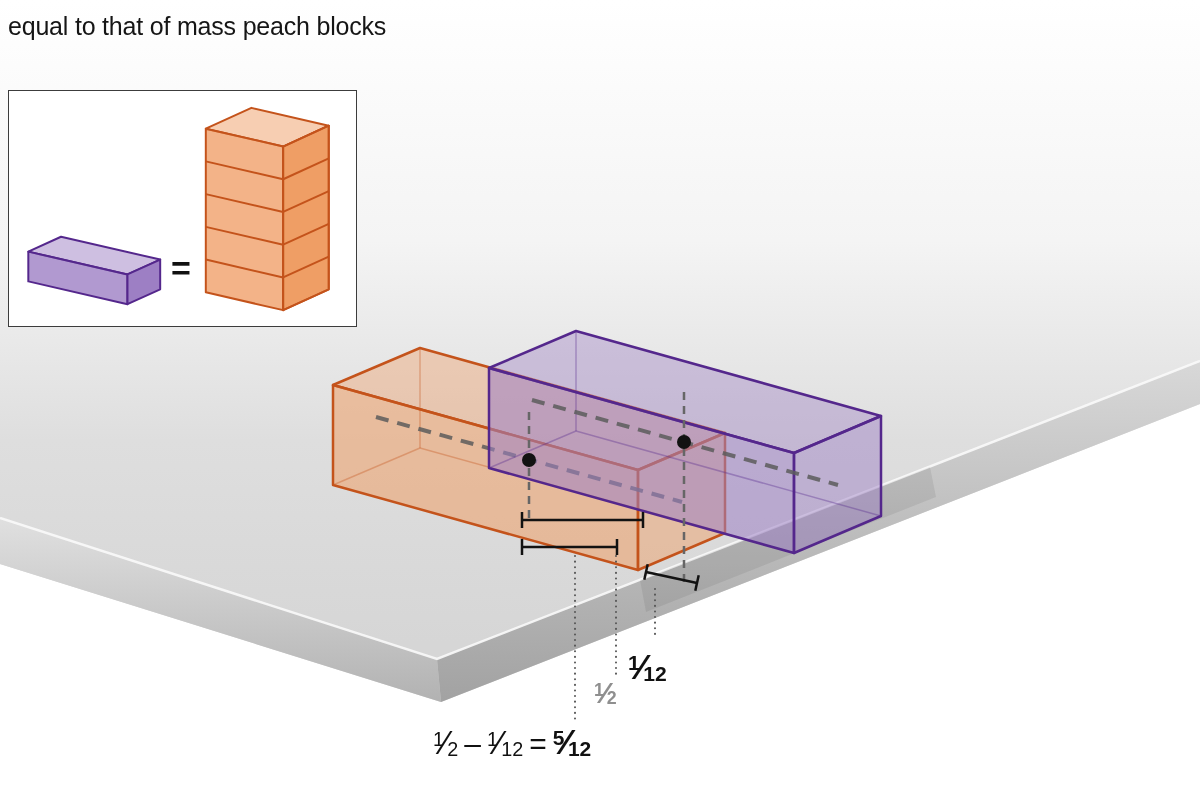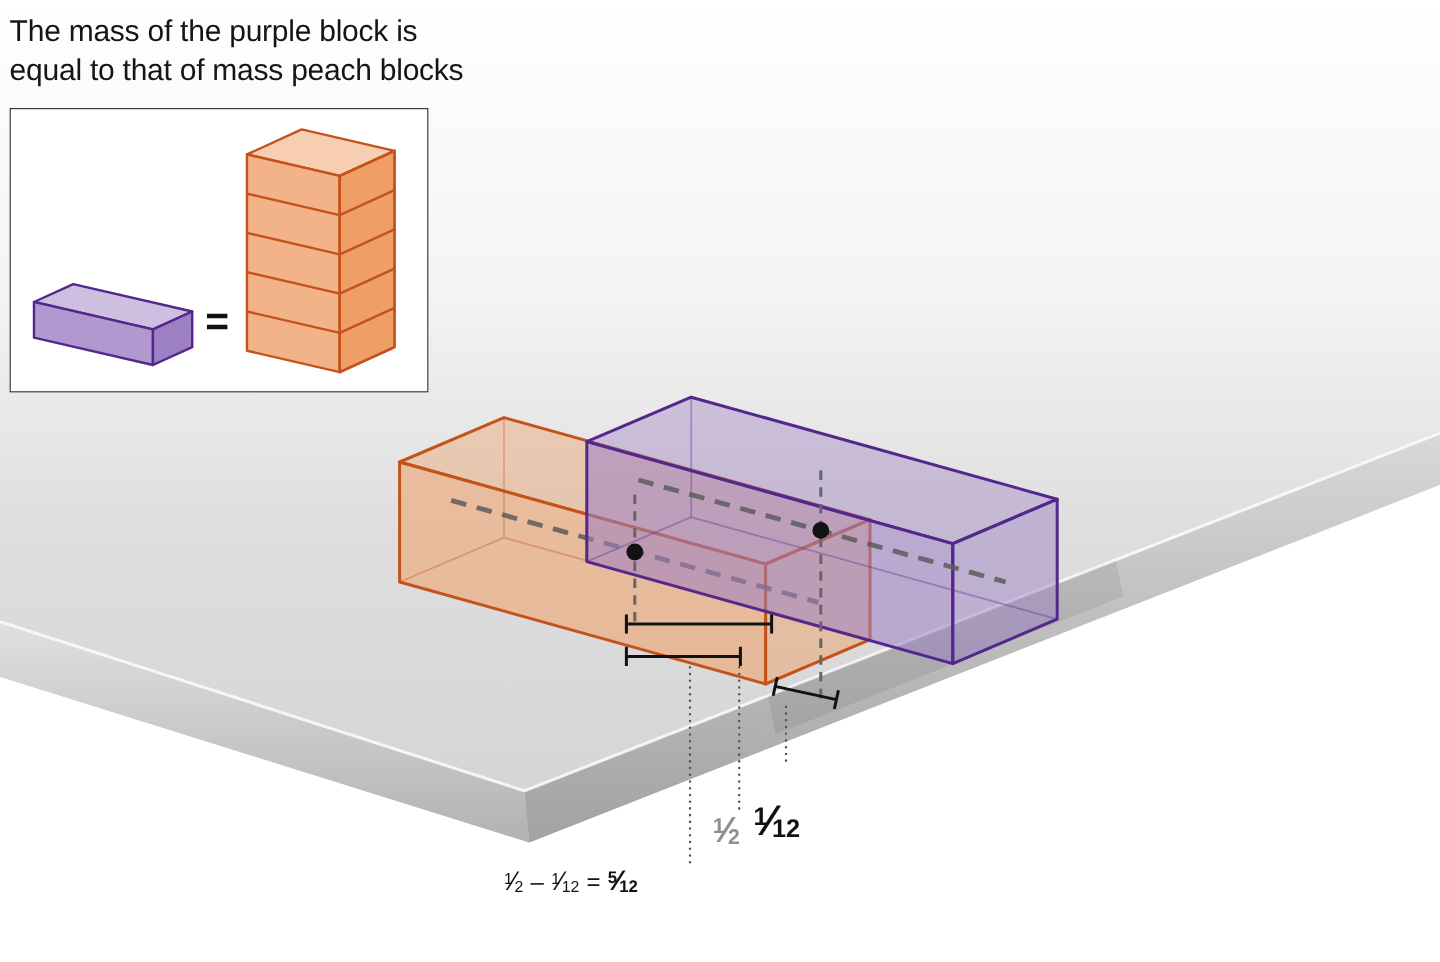--- a/index.html
+++ b/index.html
@@ -55,25 +55,25 @@
 
   .purple-mini polygon{stroke:var(--purple-stroke); stroke-width:2; fill:var(--purple-fill); stroke-linejoin:round;}
   .pm-top{fill-opacity:.5}.pm-front{fill-opacity:.8}.pm-end{fill-opacity:1}
   .peach-stack polygon{stroke:var(--peach-stroke); stroke-width:2; fill:var(--peach-fill); stroke-linejoin:round;}
   .ps-top{fill-opacity:.5}.ps-front{fill-opacity:.78}.ps-side{fill-opacity:1}
   .ps-shade{fill:#7a3d12; fill-opacity:.18; stroke:none;}
   .peach-stack line{stroke:var(--peach-stroke); stroke-width:2;}
 
   
   .lbl{position:absolute; font-weight:700; white-space:nowrap;}
-  .lbl-twelfth{left:628px; top:664px; font-size:32px; color:#111;}
+  .lbl-twelfth{left:628px; top:647px; font-size:32px; color:#111;}
   .lbl-half{left:594px; top:676px; font-size:27px; color:var(--label-gray);}
   .formula{
-    position:absolute; left:420px; top:722px;
-    font-size:20px; color:#111; white-space:nowrap;
+    position:absolute; left:433px; top:722px;
+    font-size:30px; color:#111; white-space:nowrap;
   }
   .formula .op{margin:0 6px; font-weight:400;}
   .frac sup{font-size:.66em; vertical-align:.42em; letter-spacing:-.02em;}
   .frac .fslash{font-size:1.12em; margin:0 -1px;}
   .frac sub{font-size:.66em; vertical-align:-.08em;}
   .fbold{font-weight:700; font-size:1.06em;}
   .fnorm{font-weight:400;}
 </style>
 </head>
 <body>
@@ -150,21 +150,20 @@
       <line class="bracket" x1="647.7" y1="564.2" x2="644.3" y2="579.8"></line>
       <line class="bracket" x1="698.7" y1="575.2" x2="695.3" y2="590.8"></line>
     </g>
 
     <line class="leader" x1="575" y1="556" x2="575" y2="722"></line>
     <line class="leader" x1="616" y1="556" x2="616" y2="676"></line>
     <line class="leader" x1="655" y1="589" x2="655" y2="638"></line>
   </svg>
 
   <div class="title">
-    <div>The mass of the purple block is</div>
     <div>equal to that of mass peach blocks</div>
   </div>
 
   <div class="inset">
     <svg class="inset-svg" viewBox="0 0 349 237" aria-hidden="true">
       <g class="purple-mini">
         <polygon class="pm-top" points="19,162 52,147 152,170 119,185"></polygon>
         <polygon class="pm-front" points="19,162 119,185 119,215 19,192"></polygon>
         <polygon class="pm-end" points="119,185 152,170 152,200 119,215"></polygon>
       </g>

